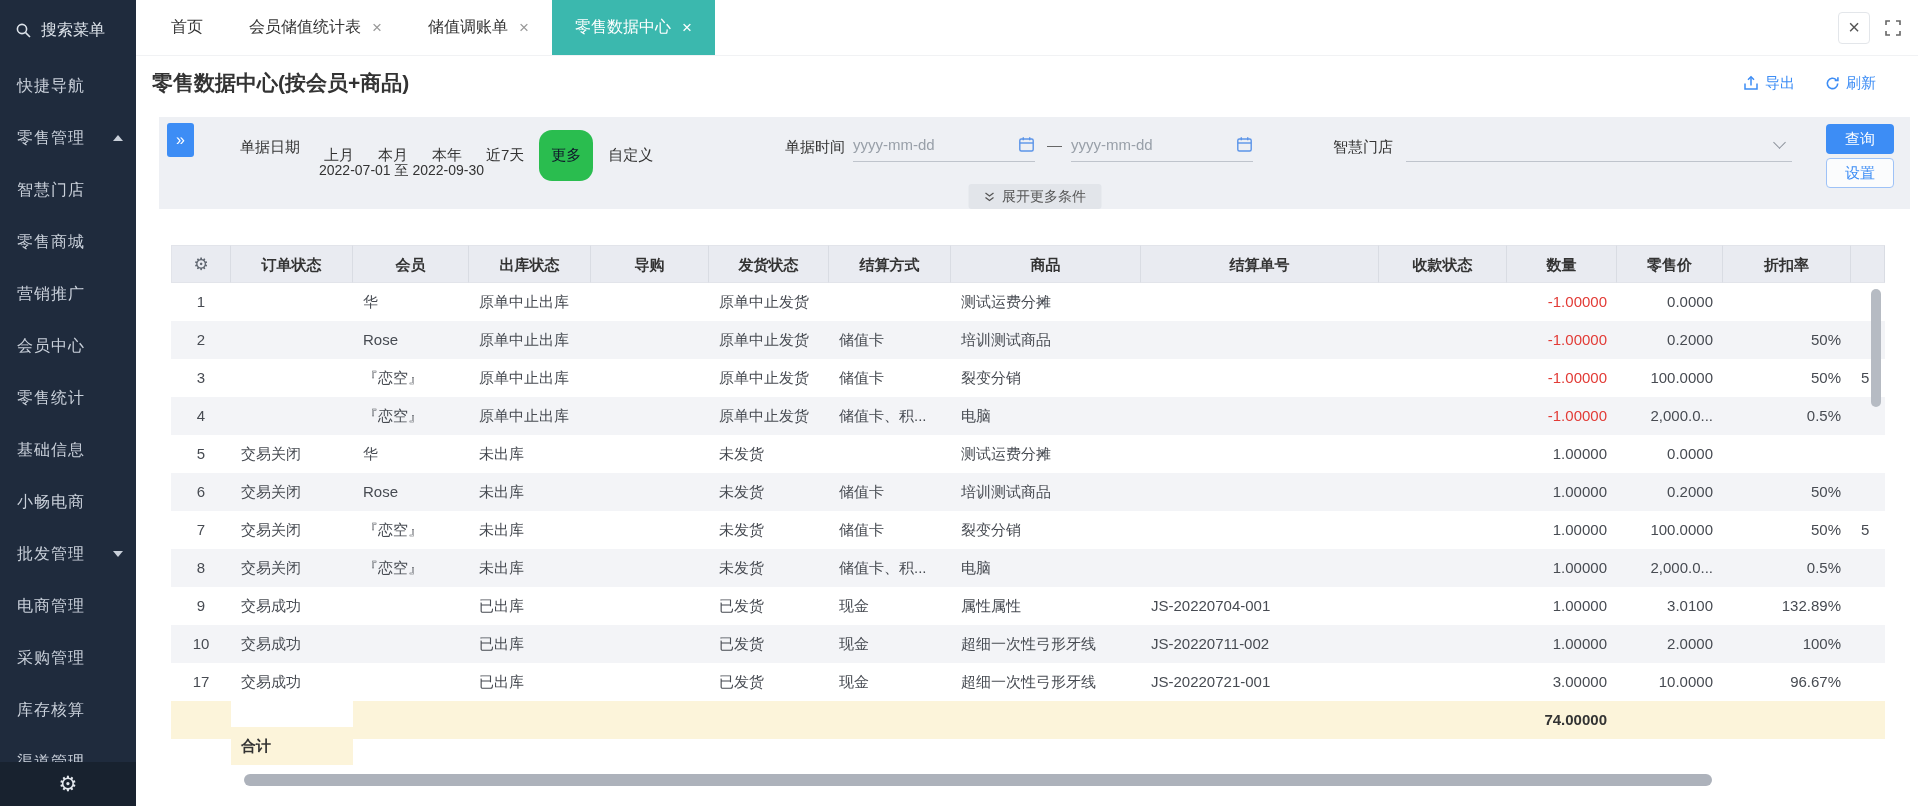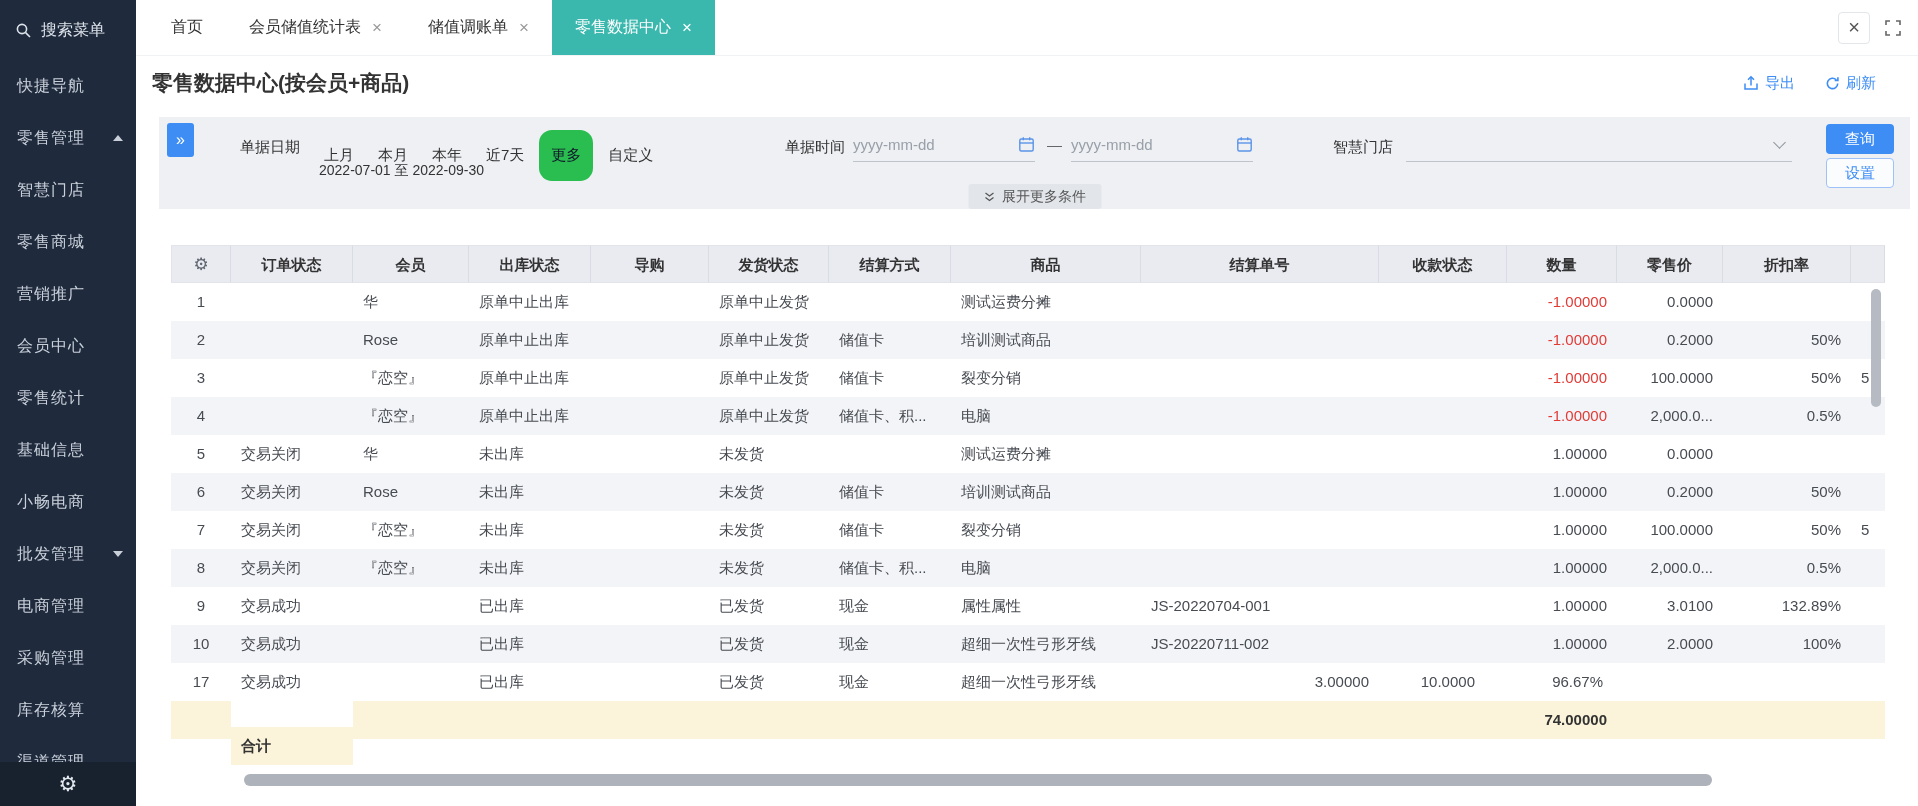--- a/index.html
+++ b/index.html
@@ -396,20 +396,21 @@
           </div>
           <div class="trow">
             <div class="cell" style="width: 60px; text-align: center;">17</div>
             <div class="cell" style="width: 122px; text-align: left;">交易成功</div>
             <div class="cell" style="width: 116px; text-align: left;"></div>
             <div class="cell" style="width: 122px; text-align: left;">已出库</div>
             <div class="cell" style="width: 118px; text-align: left;"></div>
             <div class="cell" style="width: 120px; text-align: left;">已发货</div>
             <div class="cell" style="width: 122px; text-align: left;">现金</div>
             <div class="cell" style="width: 190px; text-align: left;">超细一次性弓形牙线</div>
+            <div class="cell" style="width: 238px; text-align: left;">JS-20220721-001</div>
             <div class="cell" style="width: 128px; text-align: left;"></div>
             <div class="cell" style="width: 110px; text-align: right;">3.00000</div>
             <div class="cell" style="width: 106px; text-align: right;">10.0000</div>
             <div class="cell" style="width: 128px; text-align: right;">96.67%</div>
             <div class="cell" style="width: 34px; text-align: left;"></div>
           </div>
         </div>
       <div class="trow total" id="trow-total">
           <div class="cell" style="width: 60px; text-align: center;"></div>
           <div class="cell" style="width: 122px; text-align: left; font-weight: bold; color: rgb(51, 51, 51); margin-top: 26px;">合计</div>

